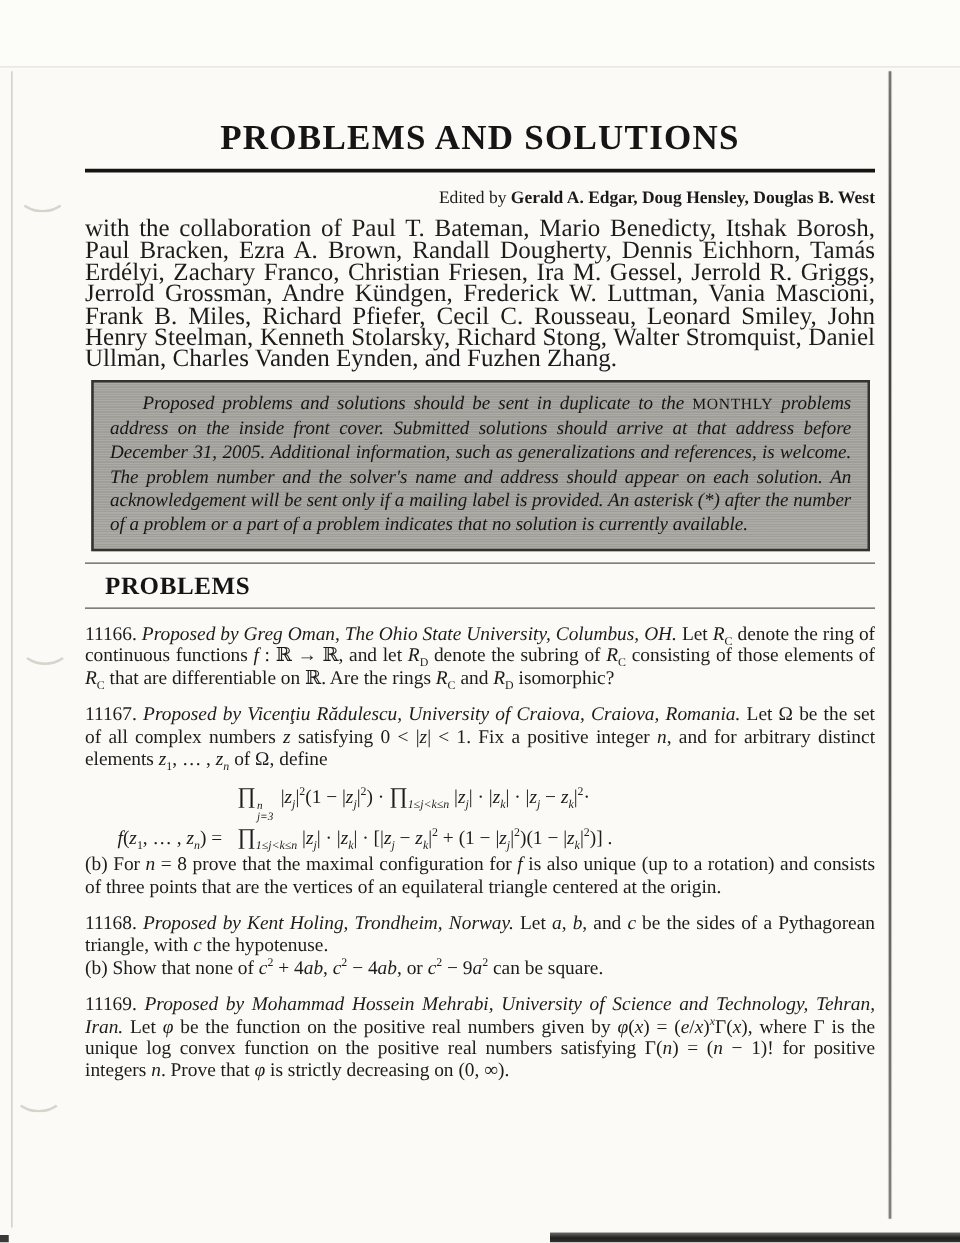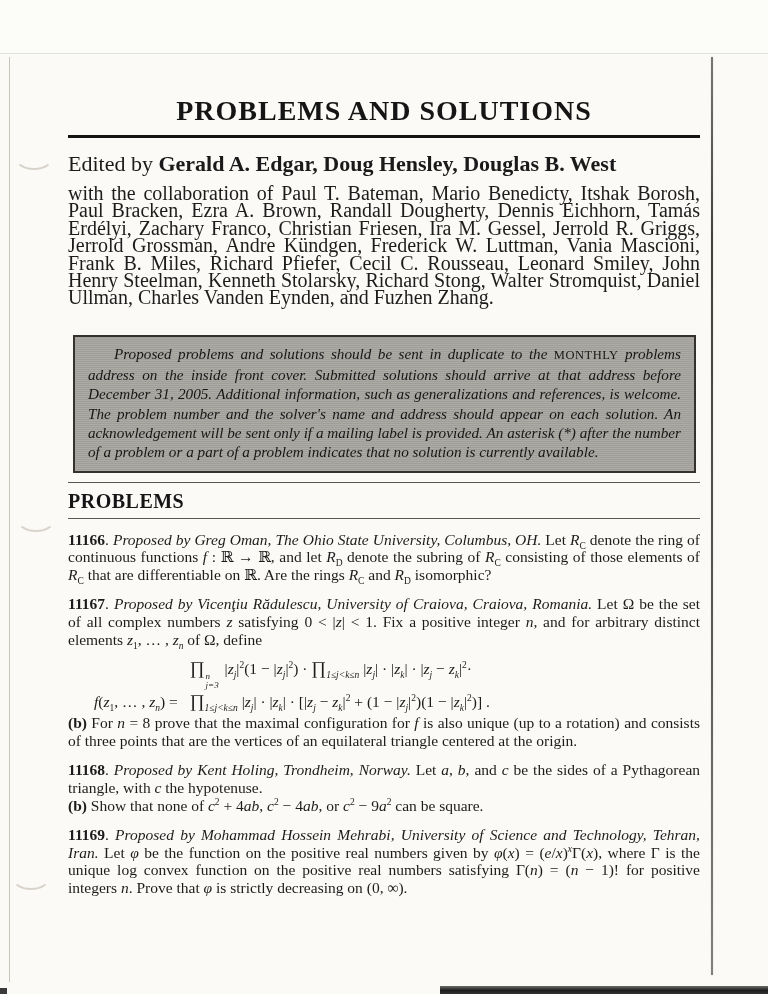--- a/index.html
+++ b/index.html
@@ -22,41 +22,41 @@
   .arc{position:absolute;width:36px;height:24px;border-radius:50%;
     border:2px solid transparent;border-bottom-color:#d8d4cb;}
   .arc-1{left:14px;top:142px;}
   .arc-2{left:16px;top:504px;}
   .arc-3{left:11px;top:862px;}
 
   
   .content{position:absolute;left:68px;top:95px;width:632px;}
   .title{margin:0;text-align:center;font-size:28px;font-weight:bold;letter-spacing:1px;color:#151515;}
   .title-rule{height:3px;background:#141414;margin-top:8px;}
-  .edited{text-align:left;font-size:22px;margin-top:13px;color:#1a1a1a;}
+  .edited{text-align:right;font-size:14px;margin-top:13px;color:#1a1a1a;}
   .edited .names{font-weight:bold;}
   .collab{margin:8px 0 0;text-align:justify;font-size:20px;line-height:17.4px;}
 
-  .notice{margin:28px 4px 0 5px;border:2px solid #35322e;background:#a8a6a1;
+  .notice{margin:7px 4px 0 5px;border:2px solid #35322e;background:#a8a6a1;
     background-image:repeating-linear-gradient(0deg,rgba(255,255,255,.05) 0 1px,rgba(0,0,0,.05) 1px 2px);
     padding:7px 13px 9px;}
   .notice-text{margin:0;font-style:italic;font-size:15.2px;line-height:19.3px;
     text-align:justify;text-indent:26px;color:#161616;}
   .sg-sc{font-style:normal;font-size:12.5px;letter-spacing:.5px;}
 
   .rule-thin{height:1px;background:#5b564f;margin-top:9px;}
-  .section-heading{margin:7px 0 5px;font-size:20px;font-weight:bold;letter-spacing:.5px;color:#151515;}
+  .section-heading{margin:7px 16px 5px;font-size:20px;font-weight:bold;letter-spacing:.5px;color:#151515;}
 
   .prob{margin:12px 0 0;text-align:justify;font-size:15.5px;line-height:17.6px;}
   .prob.tight{margin:0;}
 
   
   .sg-r{}
   .sg-i{font-style:italic;}
-  .sg-b{font-weight:bold;}
+  .sg-b{font-weight:normal;}
   .sg-m{font-style:italic;}
   .sg-pi{font-size:18px;}
   sub,sup{line-height:0;}
   .sg-sub,.sg-subr,.sg-sup,.sg-supi{font-size:9.5px;}
   .sg-sub{font-style:italic;}
   .sg-supi{font-style:italic;}
   .stk{display:inline-flex;flex-direction:column;font-size:9px;line-height:8.5px;
     vertical-align:-5px;margin:0 2px 0 1px;font-style:italic;text-align:left;}
   .stk-a,.stk-b{display:block;}
 

